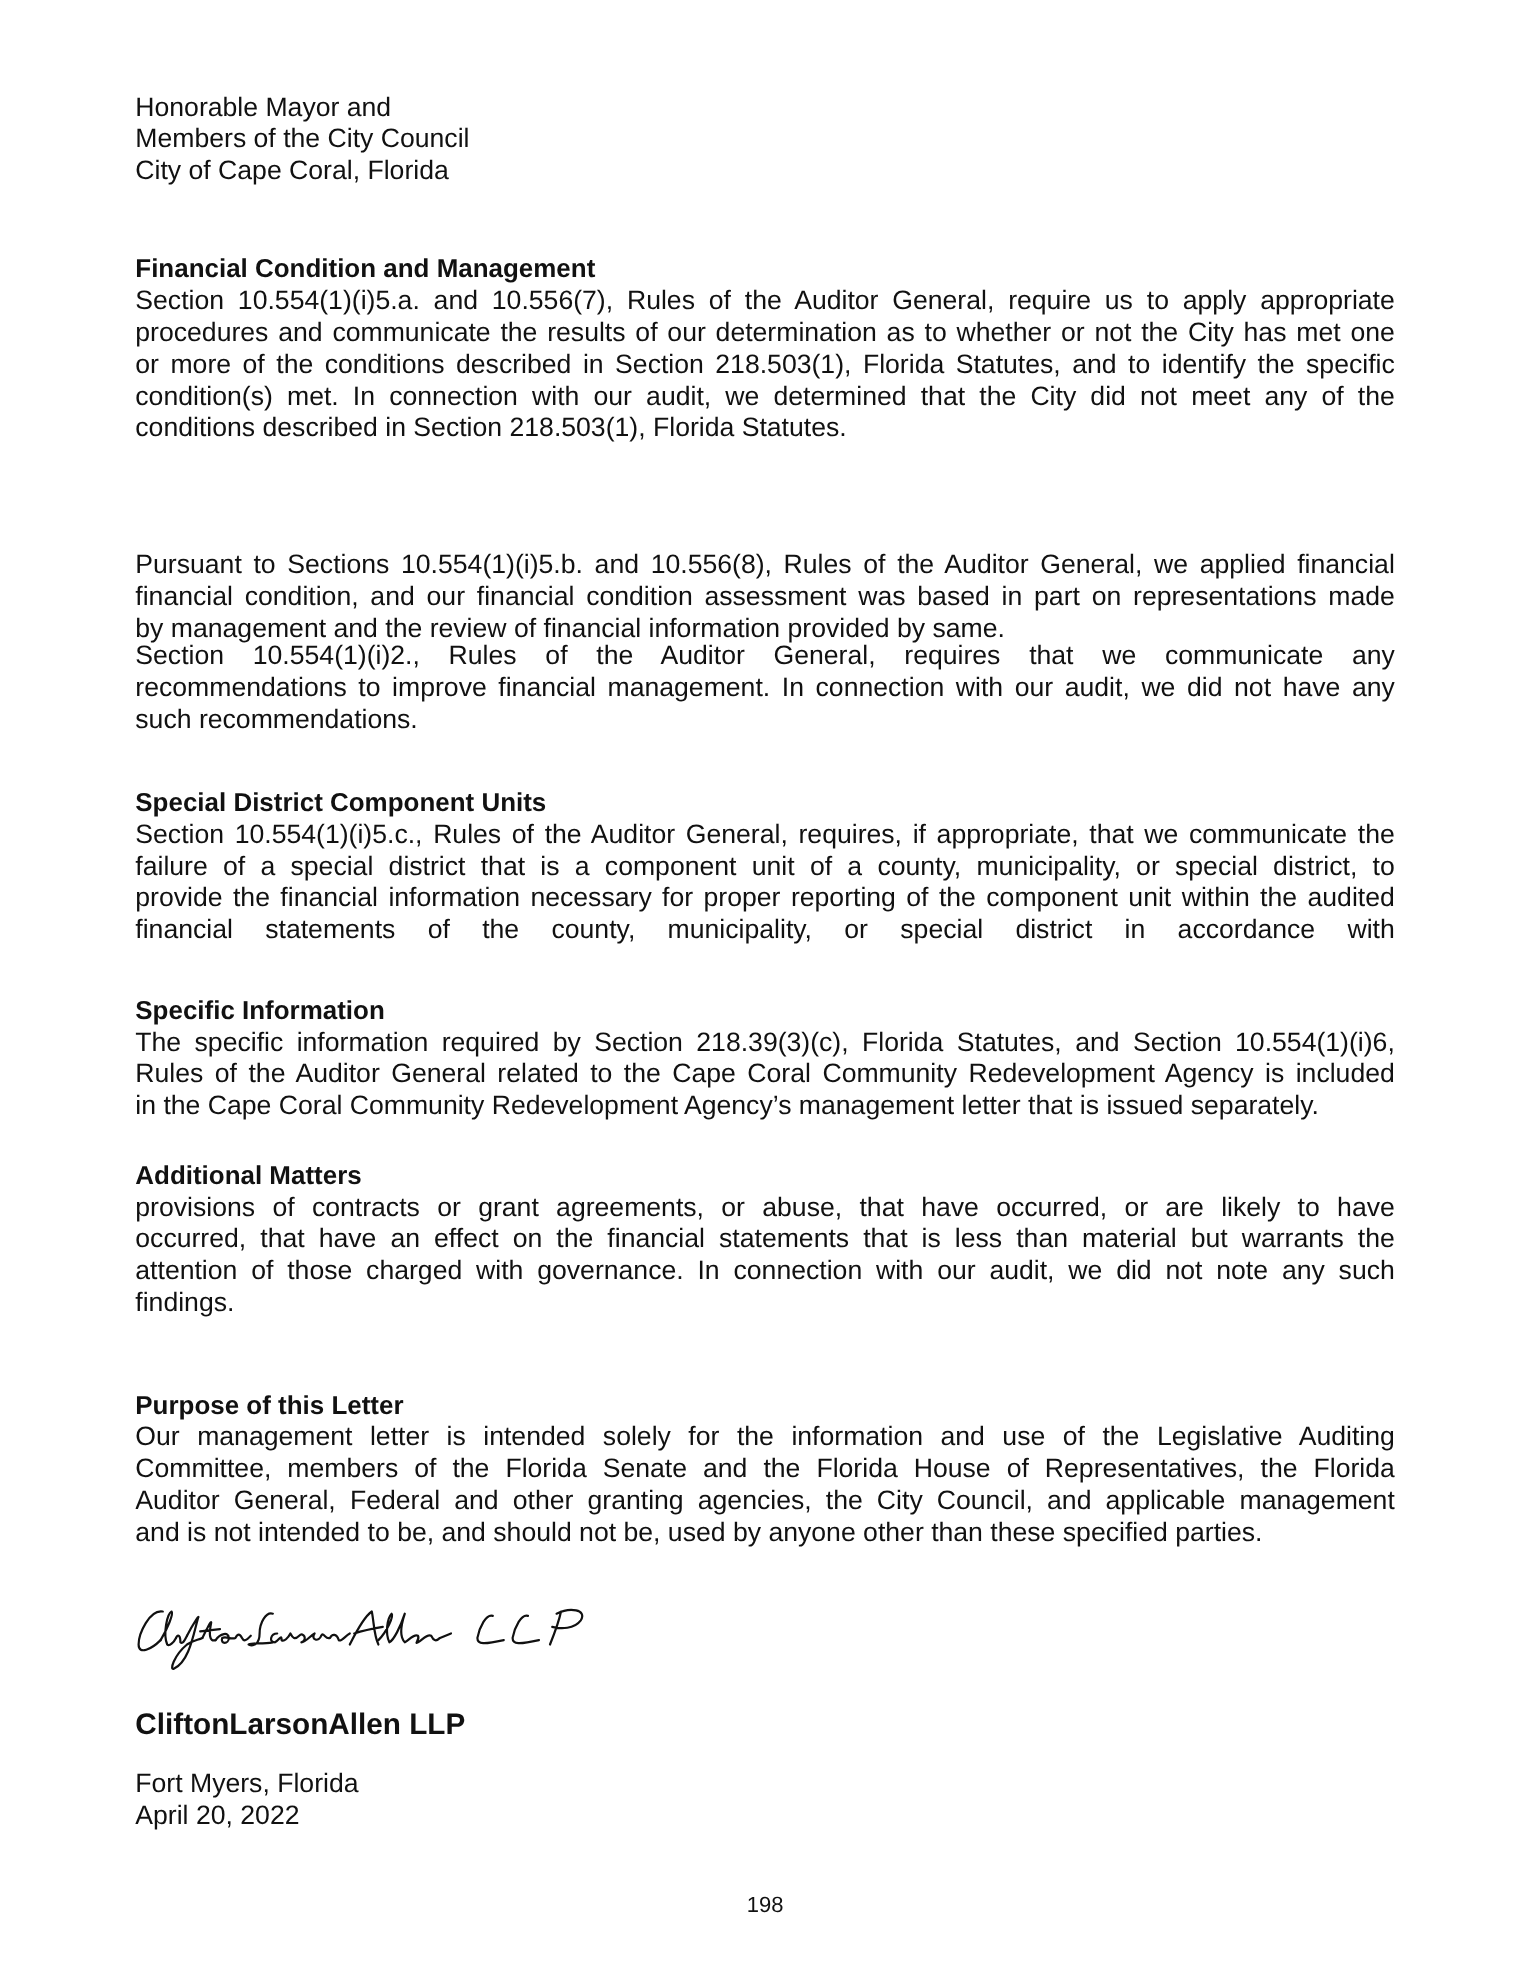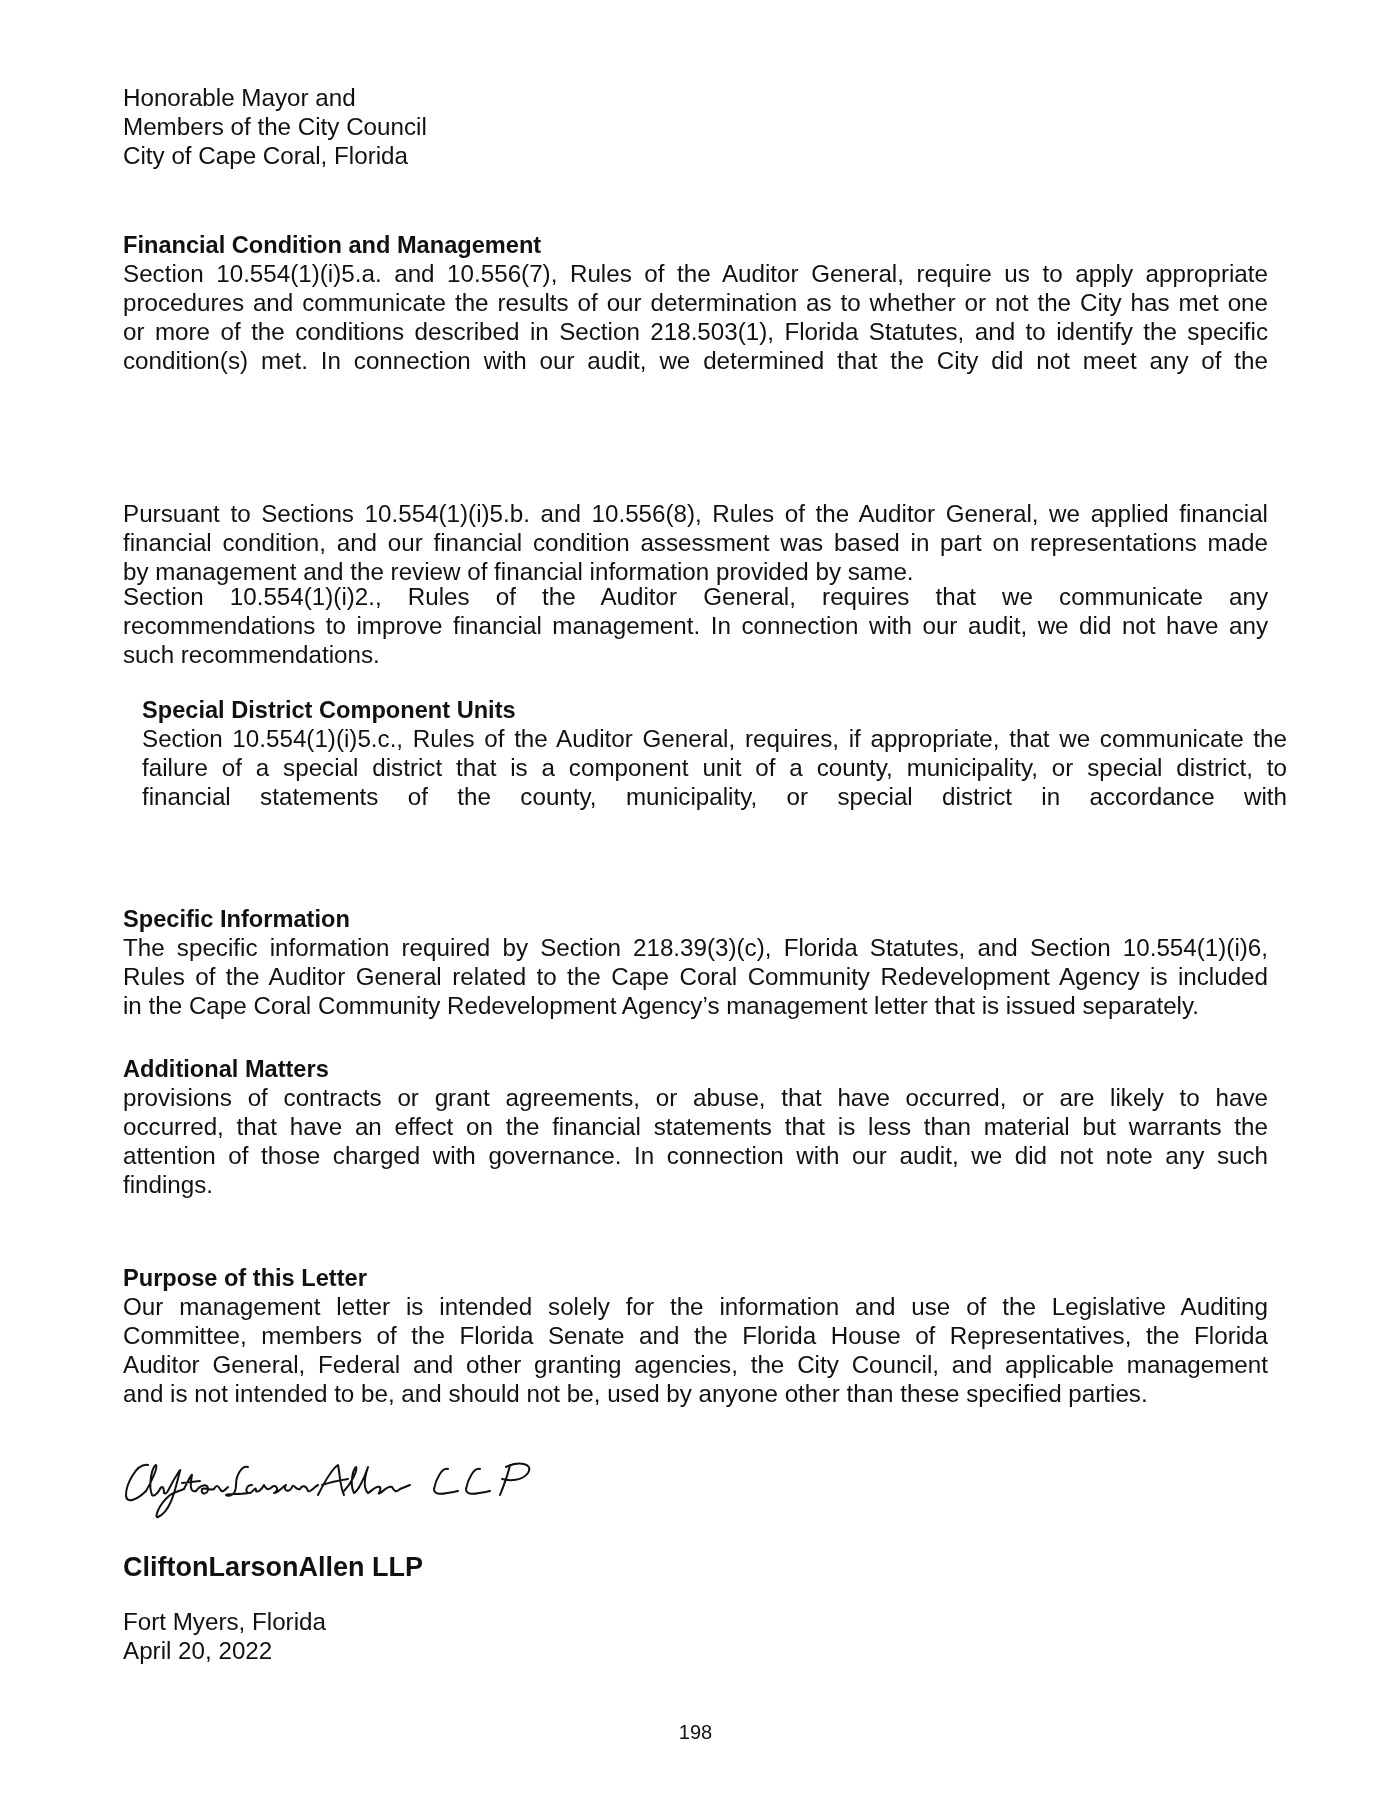--- a/index.html
+++ b/index.html
@@ -26,40 +26,42 @@
     <span class="line">City of Cape Coral, Florida</span>
   </div>
 
   <div class="block" style="top:231px;">
     <span class="heading">Financial Condition and Management</span>
     <div>
       <span class="line j">Section 10.554(1)(i)5.a. and 10.556(7), Rules of the Auditor General, require us to apply appropriate</span>
       <span class="line j">procedures and communicate the results of our determination as to whether or not the City has met one</span>
       <span class="line j">or more of the conditions described in Section 218.503(1), Florida Statutes, and to identify the specific</span>
       <span class="line j">condition(s) met. In connection with our audit, we determined that the City did not meet any of the</span>
+      <span class="line">conditions described in Section 218.503(1), Florida Statutes.</span>
     </div>
   </div>
 
   <div class="block" style="top:452px;margin-top:48px;">
     <span class="line j">Pursuant to Sections 10.554(1)(i)5.b. and 10.556(8), Rules of the Auditor General, we applied financial</span>
     <span class="line j">financial condition, and our financial condition assessment was based in part on representations made</span>
     <span class="line">by management and the review of financial information provided by same.</span>
   </div>
 
   <div class="block" style="top:583px;">
     <span class="line j">Section 10.554(1)(i)2., Rules of the Auditor General, requires that we communicate any</span>
     <span class="line j">recommendations to improve financial management. In connection with our audit, we did not have any</span>
     <span class="line">such recommendations.</span>
   </div>
 
-  <div class="block" style="top:696px;margin-left:19px;">
+  <div class="block" style="top:716px;">
     <span class="heading">Special District Component Units</span>
     <div>
       <span class="line j">Section 10.554(1)(i)5.c., Rules of the Auditor General, requires, if appropriate, that we communicate the</span>
       <span class="line j">failure of a special district that is a component unit of a county, municipality, or special district, to</span>
+      <span class="line j">provide the financial information necessary for proper reporting of the component unit within the audited</span>
       <span class="line j">financial statements of the county, municipality, or special district in accordance with</span>
     </div>
   </div>
 
   <div class="block" style="top:905px;">
     <span class="heading">Specific Information</span>
     <div>
       <span class="line j">The specific information required by Section 218.39(3)(c), Florida Statutes, and Section 10.554(1)(i)6,</span>
       <span class="line j">Rules of the Auditor General related to the Cape Coral Community Redevelopment Agency is included</span>
       <span class="line">in the Cape Coral Community Redevelopment Agency’s management letter that is issued separately.</span>

